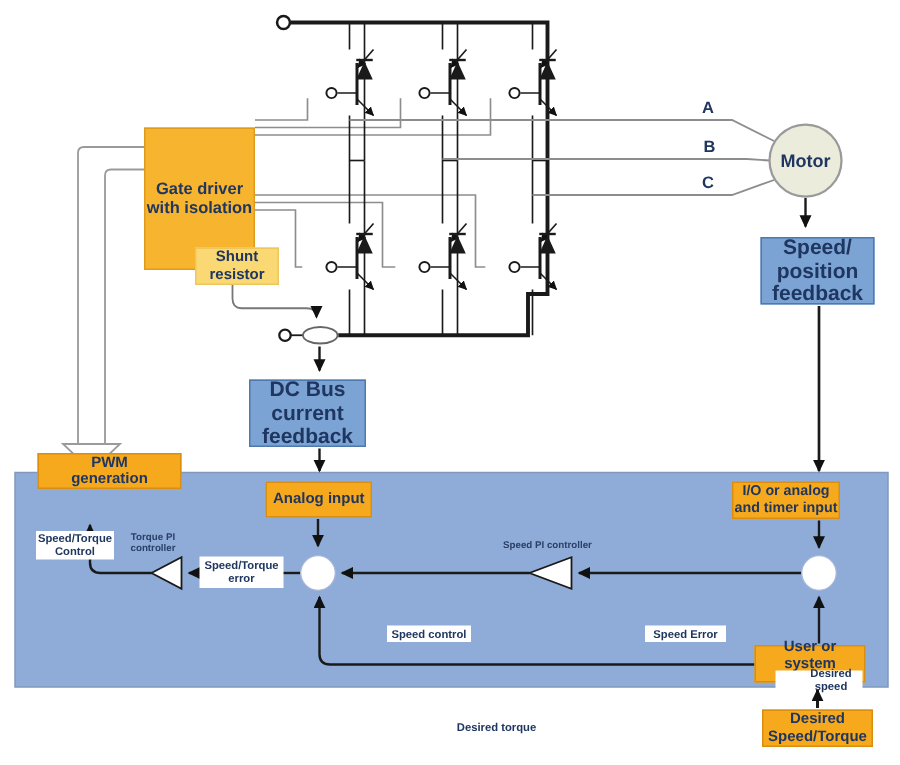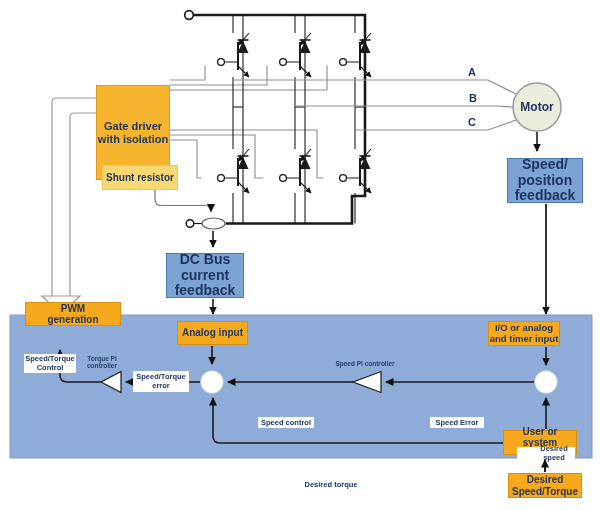--- a/index.html
+++ b/index.html
@@ -136,21 +136,21 @@
   <circle cx="212" cy="382" r="11.5" fill="#fff" stroke="#A7B8D8" stroke-width="0.8"></circle>
   <circle cx="546" cy="382" r="11.5" fill="#fff" stroke="#A7B8D8" stroke-width="0.8"></circle>
 
   <path d="M121,371.5 V392.5 L101,382 Z" fill="#fff" stroke="#1a1a1a" stroke-width="1.2"></path>
   <path d="M381,371.5 V392.5 L353,382 Z" fill="#fff" stroke="#1a1a1a" stroke-width="1.2"></path>
 </svg>
 
 <div class="box gdriver" style="left:96px;top:57px;width:74px;height:95px;margin-top:28px;">Gate driver
 with isolation</div>
 
-<div class="box shunt" style="left:102px;top:165px;width:76px;height:25px;">Shunt resistor</div>
+<div class="box shunt" style="left:130px;top:165px;width:56px;height:25px;">Shunt resistor</div>
 
 <div class="box blue" style="left:166px;top:253px;width:78px;height:45px;">DC Bus
 current
 feedback</div>
 
 <div class="motor-label" style="left:513px;top:100px;width:48px;height:14px;">Motor</div>
 
 <div class="phase" style="left:468px;top:66px;">A</div>
 <div class="phase" style="left:469px;top:92px;">B</div>
 <div class="phase" style="left:468px;top:116px;">C</div>

